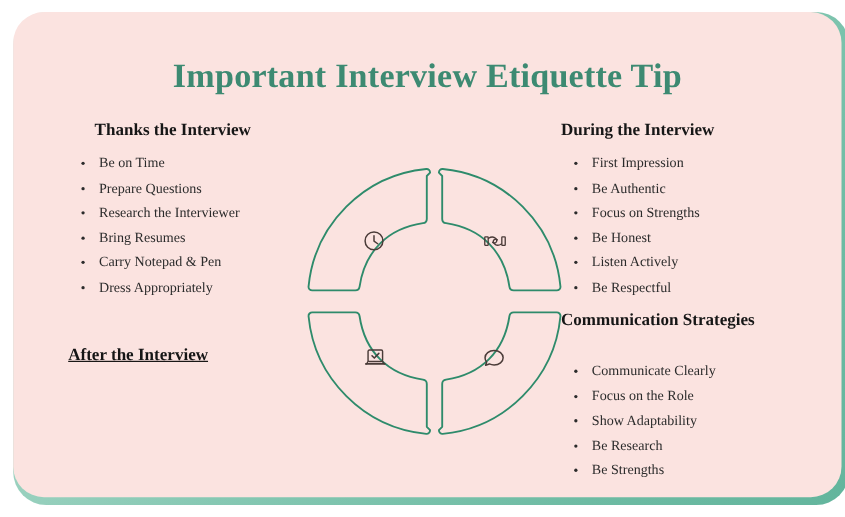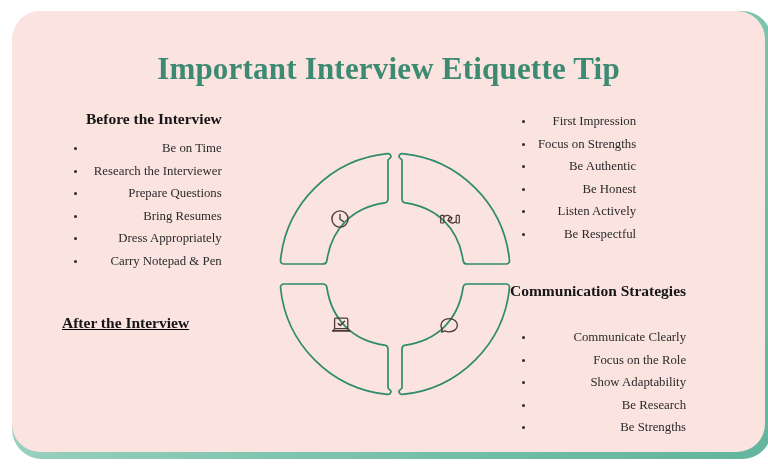--- a/index.html
+++ b/index.html
@@ -71,21 +71,20 @@
     font-weight: bold;
     color: #161616;
     margin: 0 0 9px 0;
   }
   #before-heading { padding-left: 24px; }
 
   ul.bullets {
     list-style: none;
     margin: 0;
     padding: 0;
-    text-align: right;
   }
   ul.bullets li {
     position: relative;
     padding-left: 28px;
     font-size: 12.8px;
     line-height: 22.5px;
     color: #2b2b2b;
     white-space: nowrap;
   }
   ul.bullets li::before {
@@ -123,44 +122,45 @@
 
 <div id="card-wrap">
   <div id="card-border"></div>
   <div id="card">
 
     <div id="title">Important Interview Etiquette Tip</div>
 
     <div class="col" id="col-left">
 
       <div id="block-before">
-        <div class="block-heading" id="before-heading">Before the Interview</div>
+        <div class="block-heading" id="before-heading">Thanks the Interview</div>
         <ul class="bullets">
           <li>Be on Time</li>
+          <li>Prepare Questions</li>
           <li>Research the Interviewer</li>
-          <li>Prepare Questions</li>
           <li>Bring Resumes</li>
+          <li>Carry Notepad &amp; Pen</li>
           <li>Dress Appropriately</li>
-          <li>Carry Notepad &amp; Pen</li>
         </ul>
       </div>
 
       <div id="block-after">
         <div class="block-heading">After the Interview</div>
       </div>
 
     </div>
 
     <div class="col" id="col-right">
 
       <div id="block-during">
+        <div class="block-heading">During the Interview</div>
         <ul class="bullets">
           <li>First Impression</li>
+          <li>Be Authentic</li>
           <li>Focus on Strengths</li>
-          <li>Be Authentic</li>
           <li>Be Honest</li>
           <li>Listen Actively</li>
           <li>Be Respectful</li>
         </ul>
       </div>
 
       <div id="block-comm">
         <div class="block-heading">Communication Strategies</div>
         <ul class="bullets">
           <li>Communicate Clearly</li>

